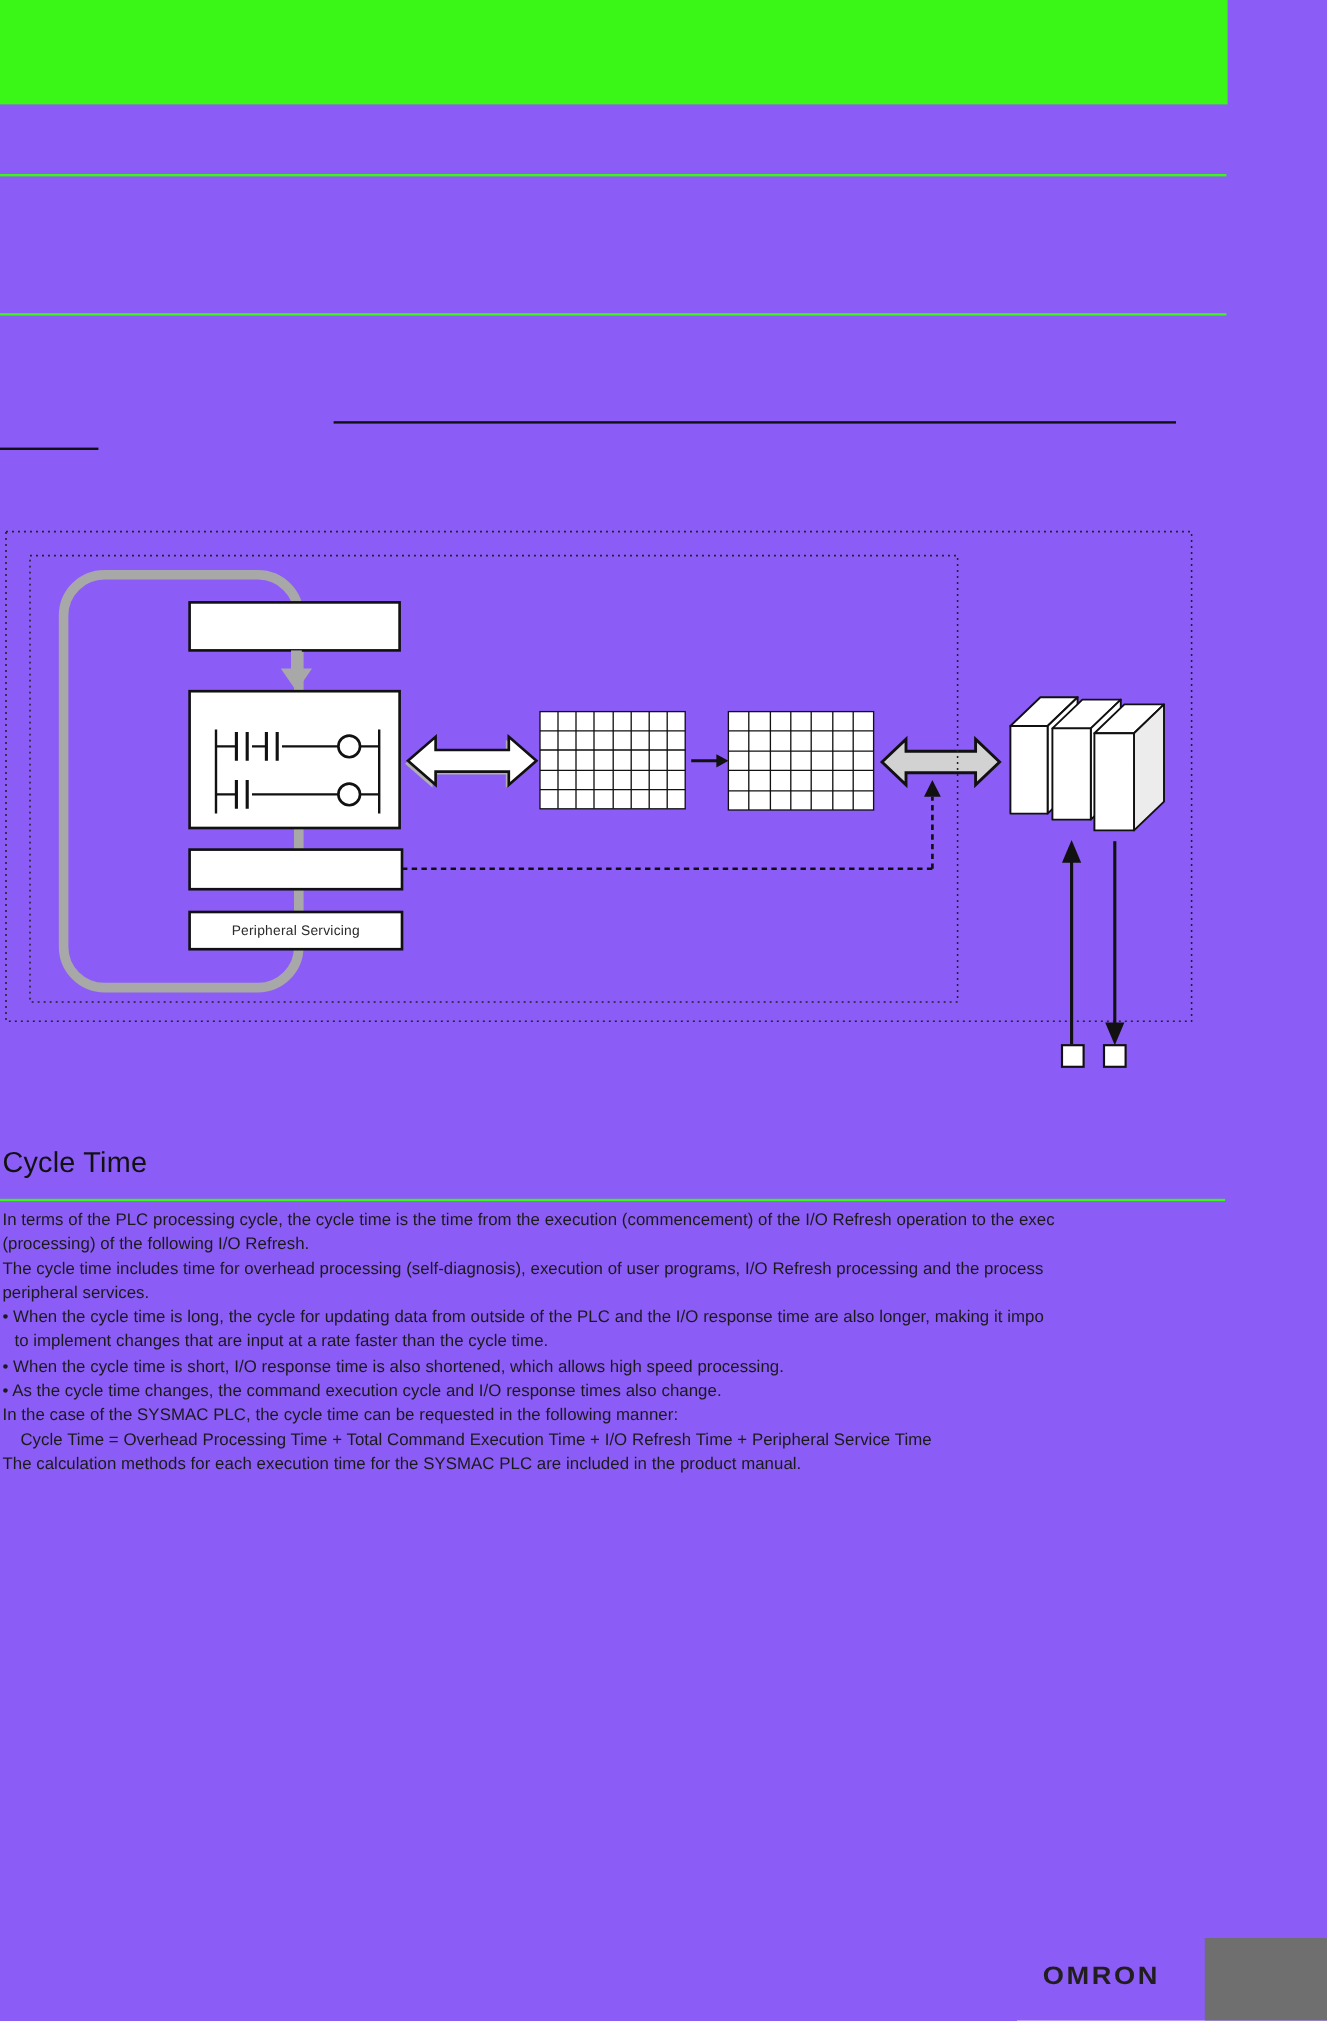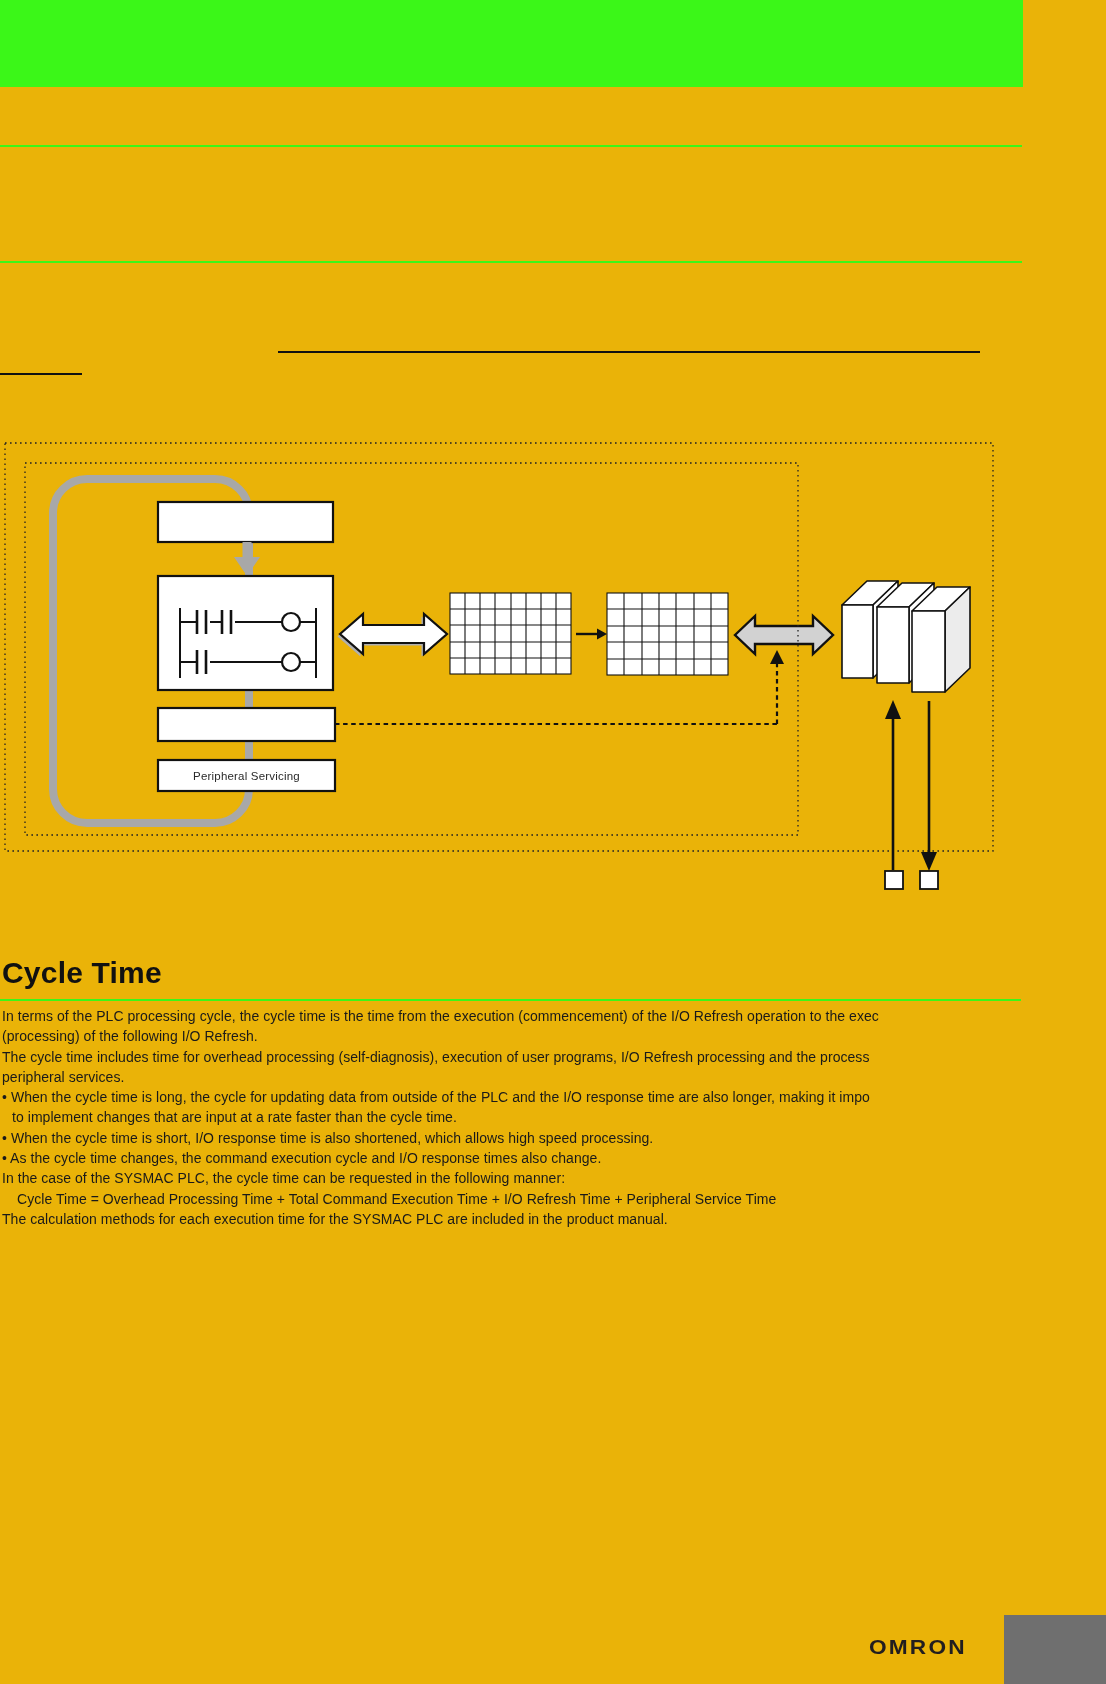--- a/index.html
+++ b/index.html
@@ -1,36 +1,36 @@
 <!DOCTYPE html>
 <html><head>
 <meta charset="utf-8">
 <style>
   html,body{margin:0;padding:0;background:#fff;}
   .page{
-    position:relative;width:1106px;height:1684px;background:#eab308;
+    position:relative;width:1106px;height:1684px;background:#8b5cf6;
     overflow:hidden;font-family:"Liberation Sans","DejaVu Sans",sans-serif;color:#1a1a1a;
   }
   
   .green-bar{position:absolute;left:0;top:0;width:1023px;height:87px;background:#3BF718;}
   .green-rule{position:absolute;left:0;width:1022px;height:2px;background:#3BF718;}
   .rule-1{top:145px;}
   .rule-2{top:261px;}
   .black-rule-long{position:absolute;left:278px;top:351px;width:702px;height:2px;background:#111;}
   .black-rule-short{position:absolute;left:0;top:373px;width:82px;height:2px;background:#111;}
   
   .diagram-svg{position:absolute;left:0;top:430px;width:1106px;height:470px;}
   .peripheral-label{
     position:absolute;left:158px;top:760px;width:177px;height:31px;
     display:flex;align-items:center;justify-content:center;
     font-size:11.5px;color:#2a2a2a;letter-spacing:.2px;
   }
   
   .section-heading{
-    position:absolute;left:2px;top:956px;font-size:30px;font-weight:bold;color:#111;
+    position:absolute;left:2px;top:956px;font-size:24px;font-weight:normal;color:#111;
     letter-spacing:.2px;
   }
   .heading-rule{position:absolute;left:0;top:999px;width:1021px;height:2px;background:#3BF718;}
   .body-text{
     position:absolute;left:2px;top:1006px;width:1200px;
     font-size:14px;line-height:20.3px;color:#1a1a1a;letter-spacing:.05px;
   }
   .body-line{white-space:nowrap;}
   .indent-a{padding-left:10px;}
   .indent-b{padding-left:15px;}

